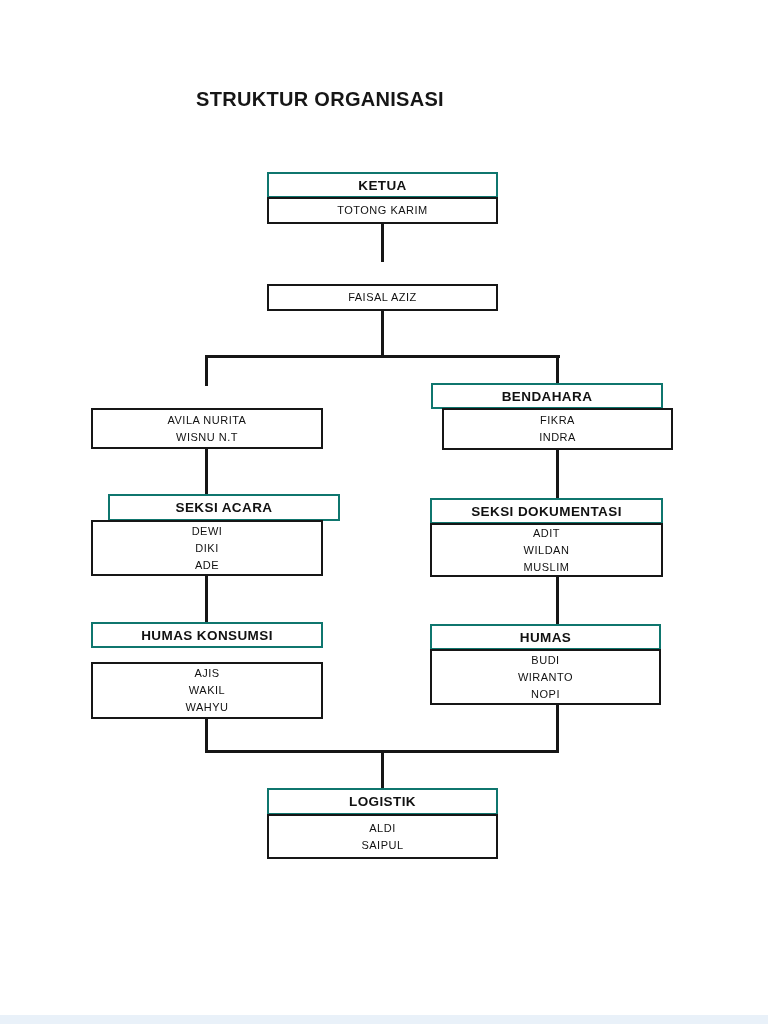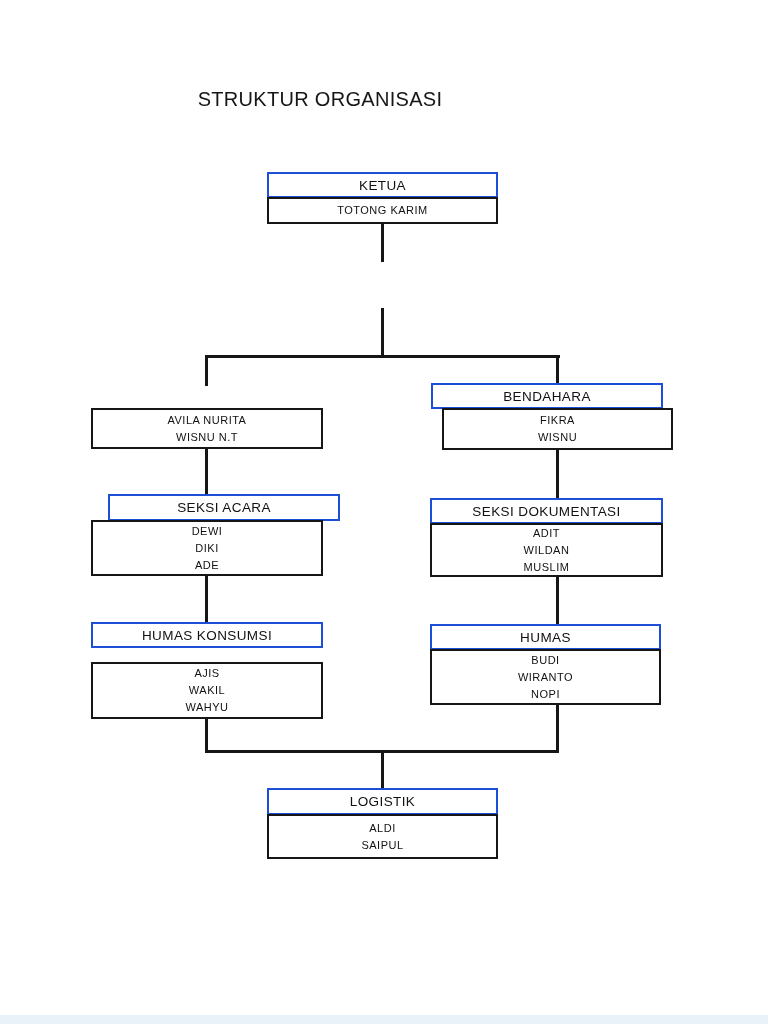--- a/index.html
+++ b/index.html
@@ -2,27 +2,27 @@
 <html><head>
 <meta charset="utf-8">
 <style>
   html,body{margin:0;padding:0;background:#fff;}
   .page{
     position:relative;width:768px;height:1024px;background:#ffffff;overflow:hidden;
     font-family:"Liberation Sans",sans-serif;color:#111;
   }
   .title{
     position:absolute;left:0;top:88px;width:640px;text-align:center;
-    font-size:20px;font-weight:normal;letter-spacing:0.3px;color:#161616;
+    font-size:20px;font-weight:bold;letter-spacing:0.3px;color:#161616;
   }
   .line{position:absolute;background:#161616;}
   .box-h{
-    position:absolute;box-sizing:border-box;border:2px solid #1d4ed8;background:#ffffff;
+    position:absolute;box-sizing:border-box;border:2px solid #0f766e;background:#ffffff;
     display:flex;align-items:center;justify-content:center;
-    font-weight:normal;font-size:13.5px;letter-spacing:0.4px;white-space:nowrap;
+    font-weight:bold;font-size:13.5px;letter-spacing:0.4px;white-space:nowrap;
   }
   .box-b{
     position:absolute;box-sizing:border-box;border:2px solid #161616;background:#ffffff;
     display:flex;flex-direction:column;align-items:center;justify-content:center;
     font-size:11px;letter-spacing:0.5px;line-height:17px;white-space:nowrap;
   }
   .bottom-strip{position:absolute;left:0;bottom:0;width:768px;height:9px;background:#e9f1f9;}
 </style>
 </head>
 <body>
@@ -45,32 +45,35 @@
   <div class="line" style="left:205px;top:750px;width:354px;height:3px"></div>
   <div class="line" style="left:381px;top:751px;width:3px;height:40px"></div>
 
   <div class="box-h" style="left:267px;top:172px;width:231px;height:26px">
     <span>KETUA</span>
   </div>
   <div class="box-b" style="left:267px;top:197px;width:231px;height:27px">
     <div>TOTONG KARIM</div>
   </div>
 
+  <div class="box-b" style="left:267px;top:284px;width:231px;height:27px">
+    <div>FAISAL AZIZ</div>
+  </div>
 
   <div class="box-b" style="left:91px;top:408px;width:232px;height:41px">
     <div>AVILA NURITA</div>
     <div>WISNU N.T</div>
   </div>
 
   <div class="box-h" style="left:431px;top:383px;width:232px;height:26px">
     <span>BENDAHARA</span>
   </div>
   <div class="box-b" style="left:442px;top:408px;width:231px;height:42px">
     <div>FIKRA</div>
-    <div>WISNU</div>
+    <div>INDRA</div>
   </div>
 
   <div class="box-h" style="left:108px;top:494px;width:232px;height:27px">
     <span>SEKSI ACARA</span>
   </div>
   <div class="box-b" style="left:91px;top:520px;width:232px;height:56px">
     <div>DEWI</div>
     <div>DIKI</div>
     <div>ADE</div>
   </div>

